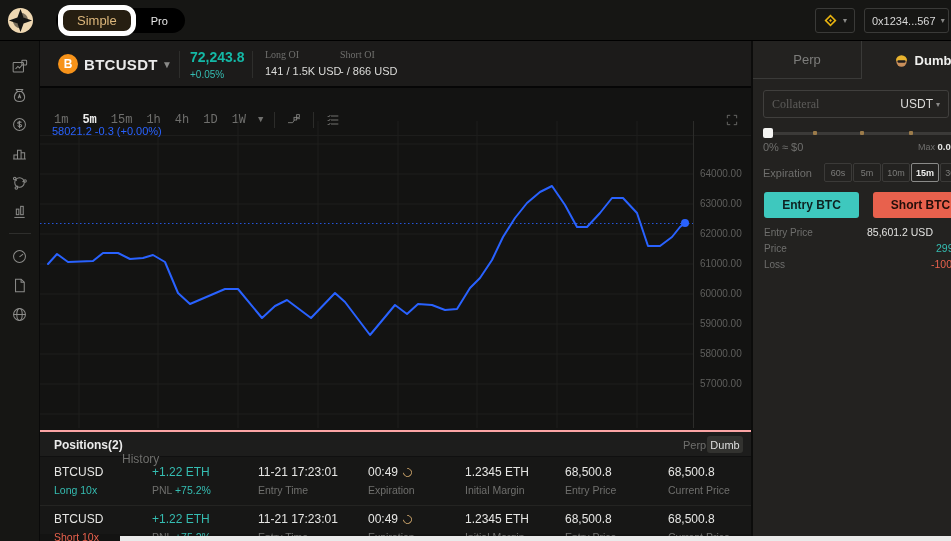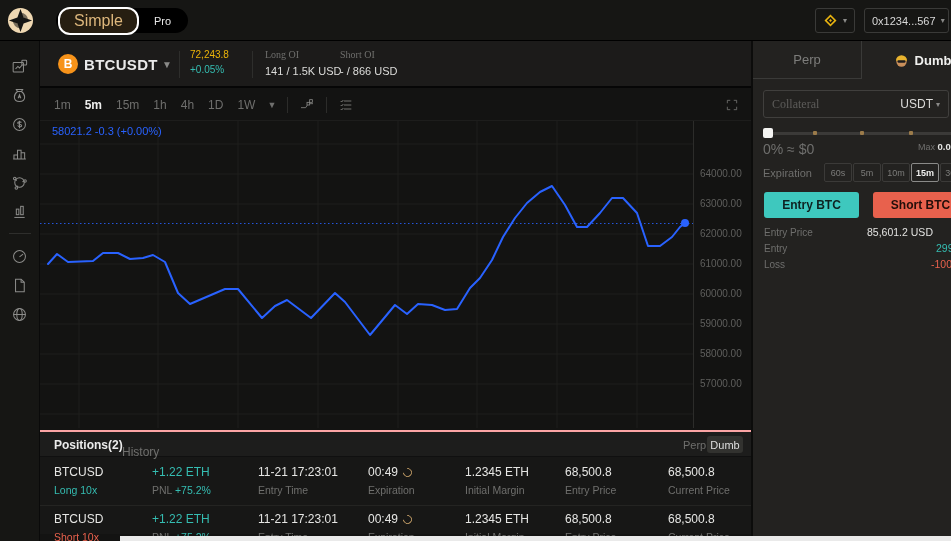--- a/index.html
+++ b/index.html
@@ -4,21 +4,21 @@
 <style>
   * { margin:0; padding:0; box-sizing:border-box; }
   html,body { background:#060606; }
   body { font-family:"Liberation Sans", sans-serif; }
   .app { position:relative; width:951px; height:541px; background:#0c0c0b; overflow:hidden; }
 
   
   .topbar { position:absolute; left:0; top:0; width:951px; height:41px; background:#161614; border-bottom:1px solid #000; }
   .logo { position:absolute; left:7px; top:7px; width:27px; height:27px; }
   .mode-toggle { position:absolute; left:56px; top:8px; height:25px; background:#000; border-radius:13px; display:flex; align-items:center; padding:0 2px; }
-  .mode-simple { padding:3px 14px; background:#261e11; border:2px solid #ffffff; border-radius:12px; color:#ddb77c; font-size:16px; cursor:pointer; }
+  .mode-simple { padding:3px 14px; background:#261e11; border:5px solid #ffffff; border-radius:12px; color:#ddb77c; font-size:13px; cursor:pointer; }
   .mode-pro { padding:3px 15px; color:#e8e8e8; font-size:11px; cursor:pointer; }
   .top-btn { position:absolute; top:8px; height:25px; border:1px solid #3a3a38; border-radius:3px; display:flex; align-items:center; gap:5px; padding:0 7px; color:#d8d8d8; font-size:11px; }
   .chain-btn { left:815px; width:40px; }
   .wallet-btn { left:864px; width:85px; }
   .chev { color:#8a8a88; font-size:8px; }
 
   
   .sidebar { position:absolute; left:0; top:41px; width:40px; height:500px; background:#161614; border-right:1px solid #0a0a0a; display:flex; flex-direction:column; align-items:center; padding-top:15px; gap:9px; }
   .side-ic { width:20px; height:20px; display:flex; align-items:center; justify-content:center; cursor:pointer; }
   .side-ic svg { stroke:#8b8b89; fill:none; stroke-width:1.3; }
@@ -26,45 +26,45 @@
 
   
   .main { position:absolute; left:40px; top:41px; width:711px; height:500px; background:#131312; }
 
   .ticker { position:absolute; left:0; top:0; width:711px; height:47px; background:#1c1b1a; border-bottom:2px solid #060606; }
   .coin { position:absolute; left:18px; top:13px; width:20px; height:20px; border-radius:50%; background:#f7931a; color:#fff; font-size:12px; font-weight:bold; display:flex; align-items:center; justify-content:center; }
   .pair { position:absolute; left:44px; top:15px; color:#e9e9e9; font-size:15px; font-weight:bold; letter-spacing:.3px; }
   .pair-chev { position:absolute; left:122px; top:18px; color:#8a8a88; font-size:10px; }
   .tick-sep { position:absolute; top:10px; width:1px; height:27px; background:#2e2e2c; }
   .price-blk { position:absolute; left:134px; top:8px; }
-  .price-main { color:#eab308; font-size:10px; font-weight:normal; }
+  .price-main { color:#14b8a6; font-size:14px; font-weight:bold; }
   .price-chg { color:#35bdb2; font-size:10px; margin-top:4px; }
   .oi-blk { position:absolute; top:8px; }
   .oi-label { color:#6f6f6d; font-size:10px;font-family:Liberation Serif, serif; }
   .oi-val { color:#dcdcda; font-size:11px; margin-top:5px; }
 
-  .ctoolbar { position:absolute; left:0; top:49px; width:711px; height:31px; display:flex; align-items:center; border-bottom:1px solid #1d1d1c; }
+  .ctoolbar { position:absolute; left:0; top:64px; width:711px; height:31px; display:flex; align-items:center; border-bottom:1px solid #1d1d1c;font-family:Liberation Mono, monospace; }
   .tf { color:#6f6f6d; font-size:12px; margin-left:14px; cursor:pointer; }
   .tf.active { color:#eded ec; color:#ededec; font-weight:bold; }
   .tf-chev { color:#6f6f6d; font-size:9px; margin-left:12px; cursor:pointer; }
   .tb-sep { width:1px; height:16px; background:#2c2c2a; margin-left:11px; }
   .tb-ic { margin-left:11px; cursor:pointer; display:flex; }
   .tb-ic svg { stroke:#8b8b89; fill:none; stroke-width:1.2; }
   .fullscreen { position:absolute; right:12px; top:8px; cursor:pointer; display:flex; }
   .fullscreen svg { stroke:#777775; fill:none; stroke-width:1.4; }
 
   .chartwrap { position:absolute; left:0; top:80px; width:711px; height:307px; }
   .chart-info { position:absolute; left:12px; top:4px; color:#2962ff; font-size:11px; z-index:2; }
   .chartwrap svg text { fill:#5f5f5d; font-size:10px; font-family:"Liberation Sans",sans-serif; }
 
   
   .positions { position:absolute; left:0; top:389px; width:711px; height:104px; background:#171716; border-top:2px solid #fca5a5; }
   .pos-head { position:absolute; left:0; top:0; width:711px; height:25px; background:#1d1d1c; border-bottom:1px solid #101010; }
   .pos-title { position:absolute; left:14px; top:6px; color:#ebebeb; font-size:12px; font-weight:bold; }
-  .pos-history { position:absolute; left:82px; top:13px; color:#6f6f6d; font-size:12px; cursor:pointer; }
+  .pos-history { position:absolute; left:82px; top:20px; color:#6f6f6d; font-size:12px; cursor:pointer; }
   .pos-perp { position:absolute; left:643px; top:7px; color:#6f6f6d; font-size:11px; cursor:pointer; }
   .pos-dumb { position:absolute; left:667px; top:4px; width:36px; height:17px; background:#32322f; border-radius:3px; color:#dedede; font-size:11px; display:flex; align-items:center; justify-content:center; cursor:pointer; }
   .pos-row { position:absolute; left:0; width:711px; height:43px; }
   .pos-row.r0 { top:27px; }
   .pos-row.r1 { top:73px; border-top:1px solid #242422; }
   .cell { position:absolute; top:6px; }
   .c0{left:14px}.c1{left:112px}.c2{left:218px}.c3{left:328px}.c4{left:425px}.c5{left:525px}.c6{left:628px}
   .l1 { color:#e6e6e4; font-size:12px; display:flex; align-items:center; gap:5px; }
   .l2 { color:#6f6f6d; font-size:10.5px; margin-top:5px; }
   .teal { color:#35bdb2 !important; }
@@ -77,21 +77,21 @@
   .ttabs { position:absolute; left:0; top:0; width:230px; height:38px; display:flex; }
   .ttab-perp { width:109px; height:38px; border-right:1px solid #3a3a38; border-bottom:1px solid #3a3a38; color:#7d7d7b; font-size:13px; display:flex; align-items:center; justify-content:center; cursor:pointer; }
   .ttab-dumb { width:121px; height:38px; color:#f0f0ee; font-size:13px; font-weight:bold; display:flex; align-items:center; justify-content:center; gap:6px; cursor:pointer; }
   .collat { position:absolute; left:10px; top:49px; width:186px; height:28px; border:1px solid #403f3d; border-radius:3px; display:flex; align-items:center; padding:0 8px; }
   .collat input { flex:1; min-width:0; background:transparent; border:none; outline:none; color:#fca5a5; font-size:12px; font-family:Liberation Serif, serif; }
   .collat input::placeholder { color:#5d5c5a; }
   .collat-cur { color:#dcdcda; font-size:12px; cursor:pointer; display:flex; align-items:center; gap:3px; }
   .slider-track { position:absolute; left:10px; top:91px; width:213px; height:3px; background:#3b3a38; border-radius:2px; cursor:pointer; }
   .slider-handle { position:absolute; left:10px; top:87px; width:10px; height:10px; background:#f4f4f2; border-radius:2px; cursor:grab; z-index:2; }
   .slider-dot { position:absolute; top:90px; width:4px; height:4px; background:#9b7b4a; border-radius:1px; }
-  .slider-lab-l { position:absolute; left:10px; top:100px; color:#6f6f6d; font-size:14px; }
+  .slider-lab-l { position:absolute; left:10px; top:100px; color:#6f6f6d; font-size:11px; }
   .slider-lab-r { position:absolute; left:165px; top:100px; color:#6f6f6d; font-size:9px; }
   .slider-lab-r b { color:#e6e6e4; font-size:9.5px; }
   .exp-label { position:absolute; left:10px; top:126px; color:#6f6f6d; font-size:11px; }
   .exp-btn { position:absolute; top:122px; width:28px; height:19px; border:1px solid #3b3a38; border-radius:2px; color:#7c7c7a; font-size:9px; display:flex; align-items:center; justify-content:center; cursor:pointer; }
   .exp-btn.sel { color:#f0f0ee; border-color:#8a8a88; font-weight:bold; }
   .btn-long { position:absolute; left:11px; top:151px; width:95px; height:26px; background:#3ec8be; color:#0e2321; font-size:12px; font-weight:bold; border:none; border-radius:3px; cursor:pointer; font-family:"Liberation Sans",sans-serif; }
   .btn-short { position:absolute; left:120px; top:151px; width:95px; height:26px; background:#e8614d; color:#230e0a; font-size:12px; font-weight:bold; border:none; border-radius:3px; cursor:pointer; font-family:"Liberation Sans",sans-serif; }
   .inf-label { position:absolute; left:11px; color:#6f6f6d; font-size:10px; }
   .inf-val { position:absolute; font-size:10.5px; }
 
@@ -402,20 +402,20 @@
     <div class="exp-btn" style="left:100px">5m</div>
     <div class="exp-btn" style="left:129px">10m</div>
     <div class="exp-btn sel" style="left:158px">15m</div>
     <div class="exp-btn" style="left:187px">30m</div>
 
     <button class="btn-long">Entry BTC</button>
     <button class="btn-short">Short BTC</button>
 
     <div class="inf-label" style="top:186px">Entry Price</div>
     <div class="inf-val" style="left:114px;top:185px;color:#e2e2e0">85,601.2 USD</div>
-    <div class="inf-label" style="top:202px">Entry</div>
+    <div class="inf-label" style="top:202px">Price</div>
     <div class="inf-val" style="left:183px;top:201px;color:#35bdb2">299</div>
     <div class="inf-label" style="top:218px">Loss</div>
     <div class="inf-val" style="left:178px;top:217px;color:#e8614d">-100</div>
   </div>
 
   <div class="bottom-strip"></div>
 </div>
 
 </body></html>

